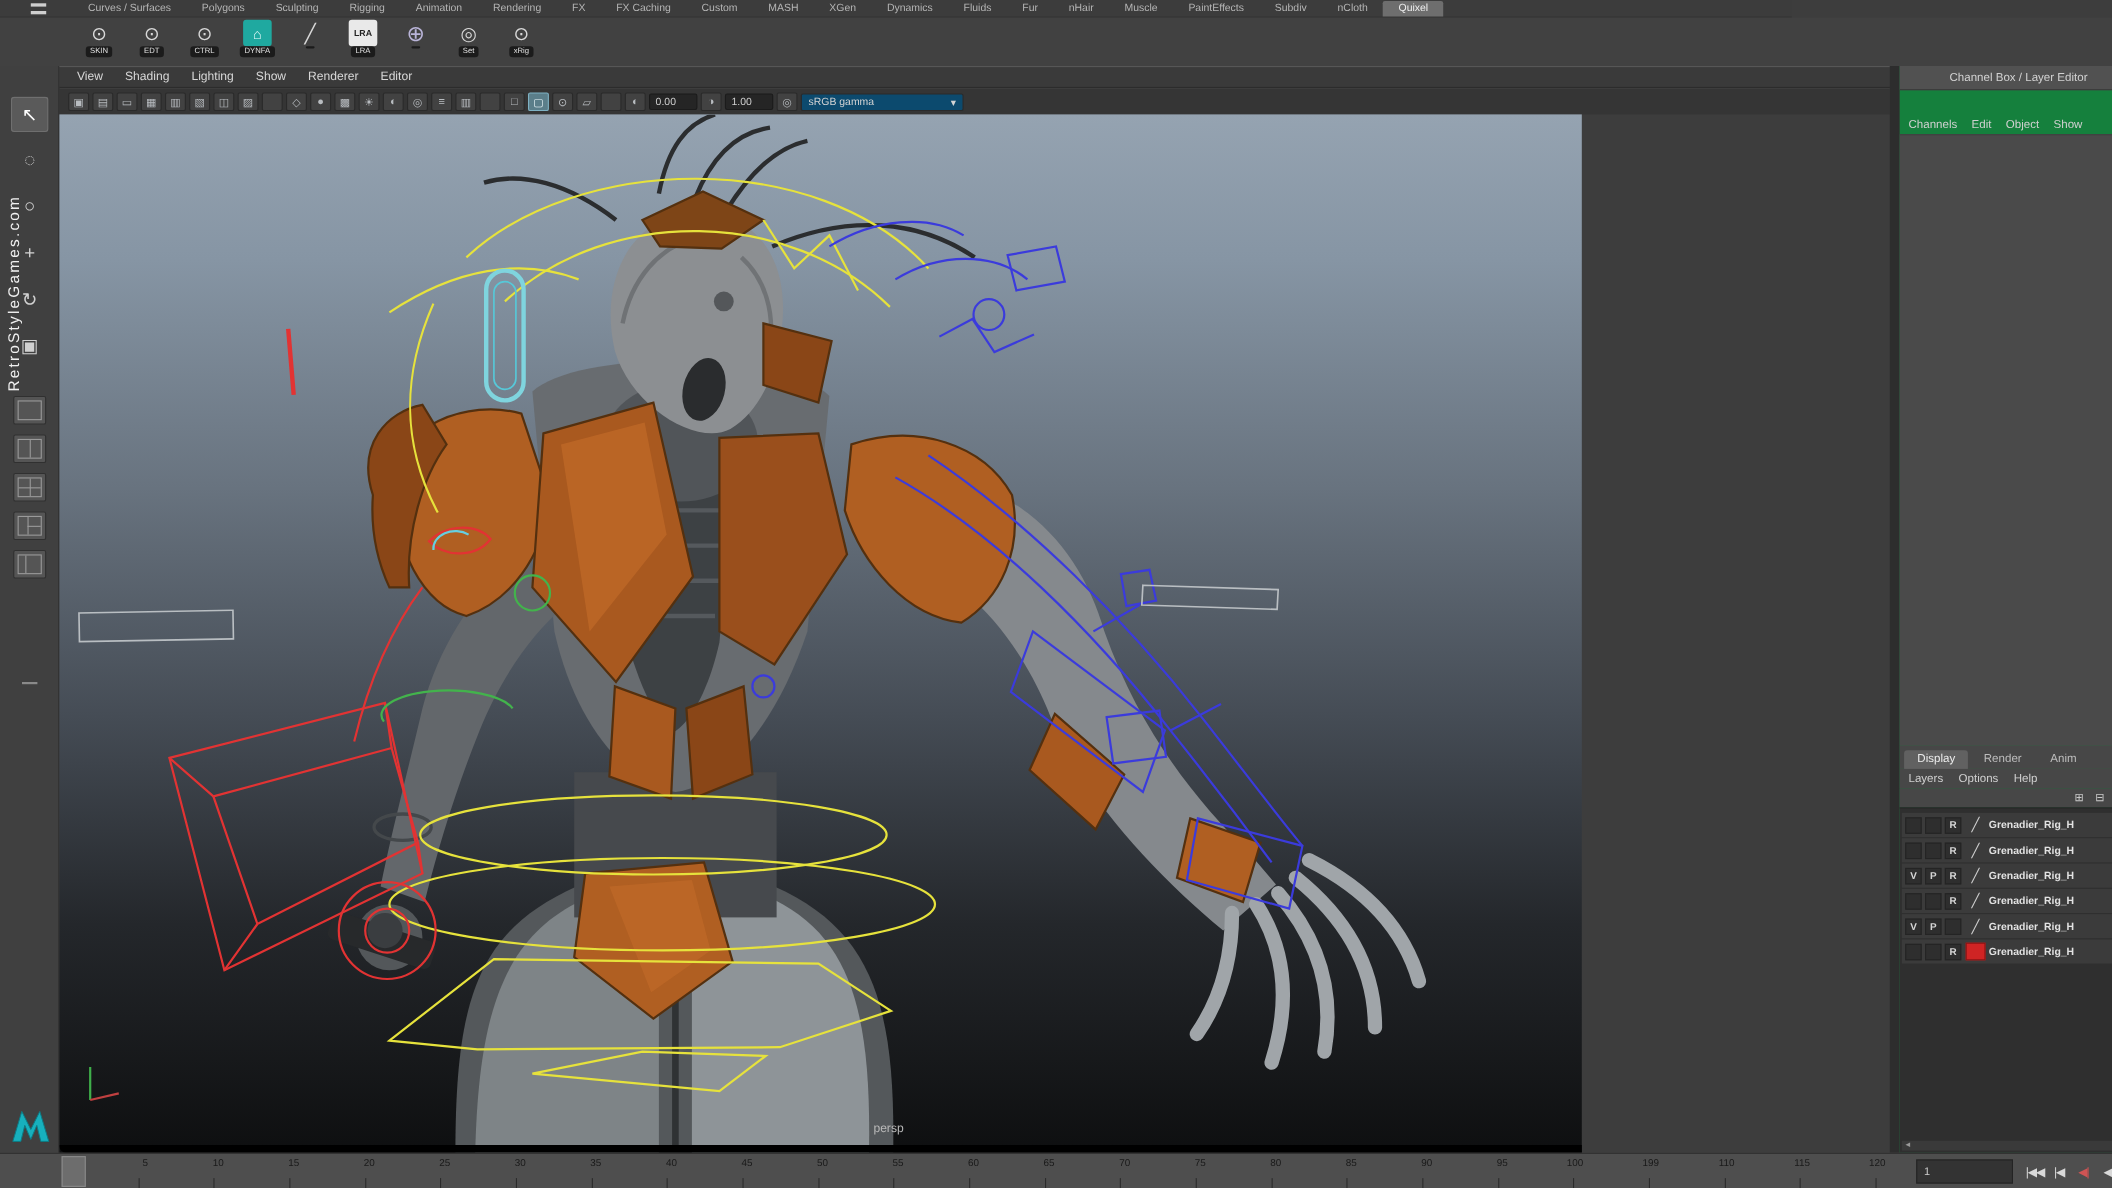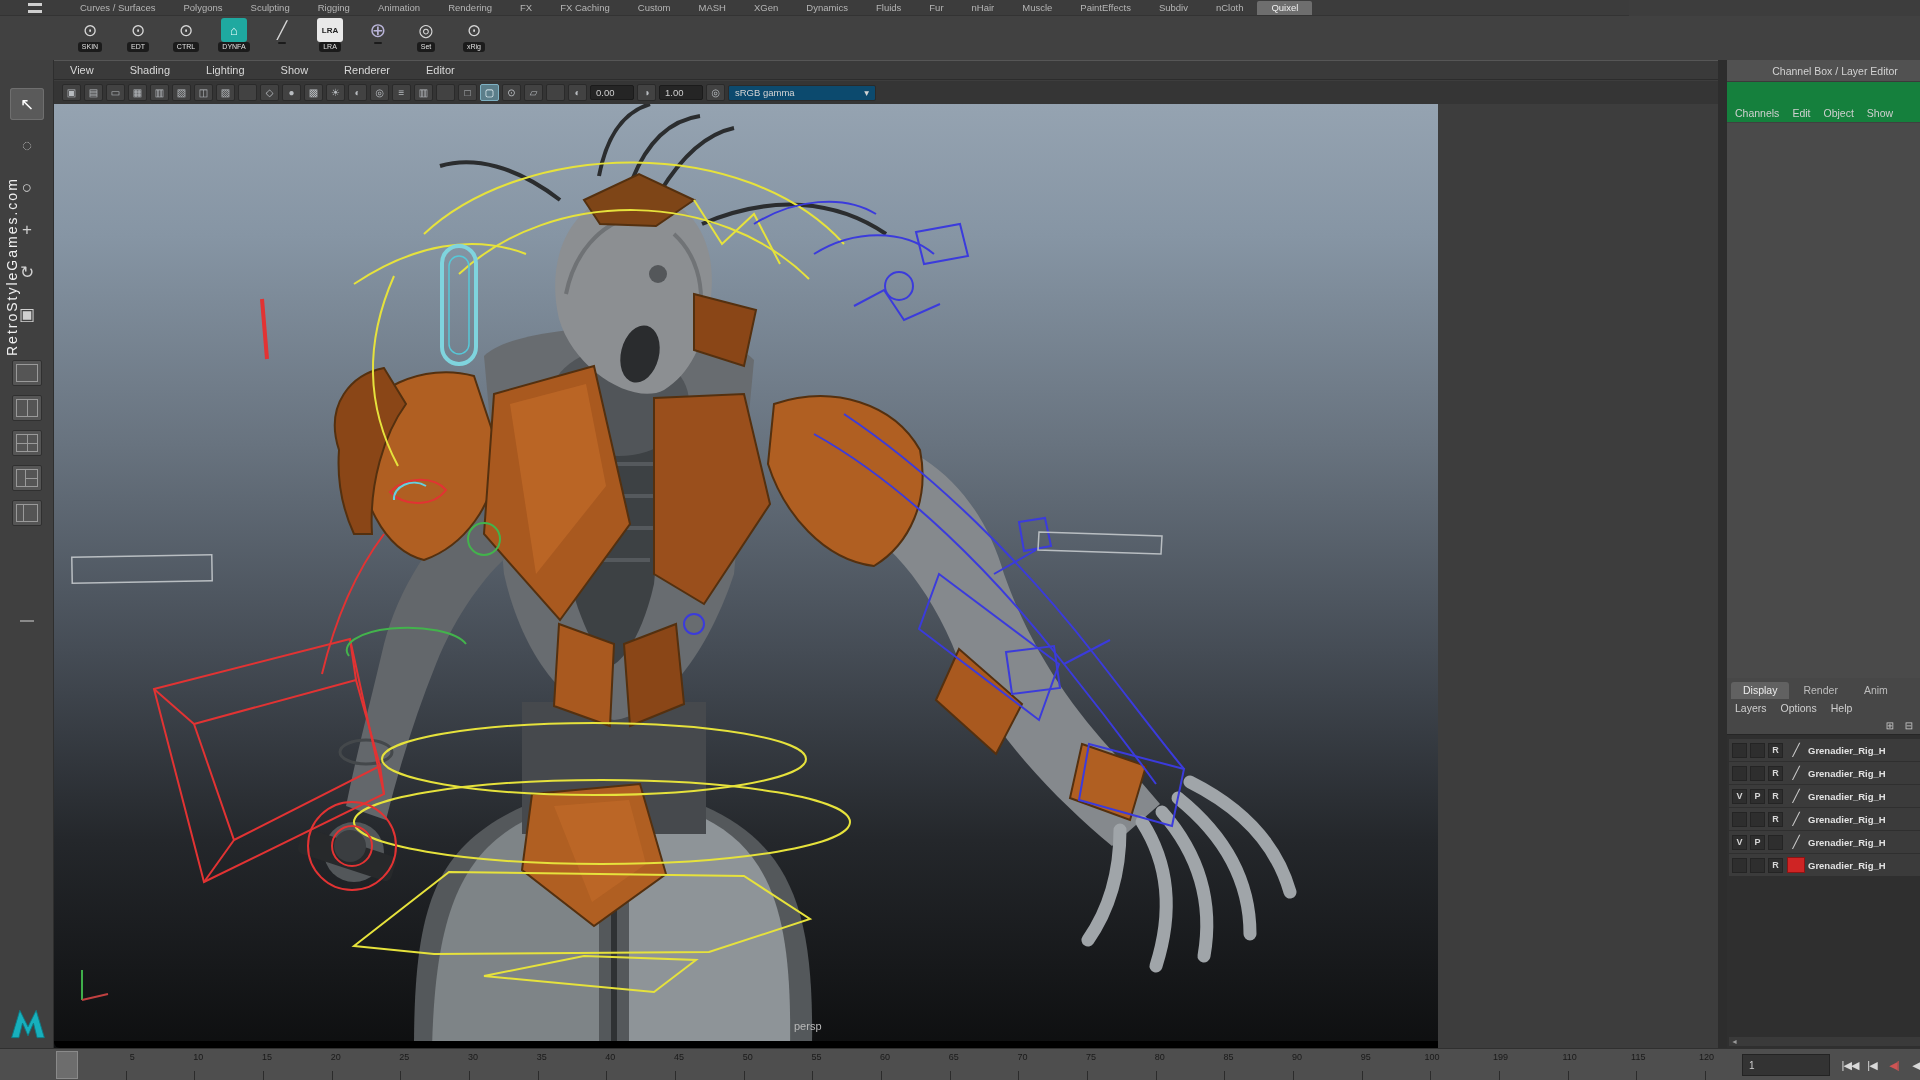--- a/index.html
+++ b/index.html
@@ -55,21 +55,21 @@
 
   .watermark { position:absolute; left:4px; top:26px; height:330px; z-index:30;
     writing-mode:vertical-rl; transform:rotate(180deg);
     color:rgba(255,255,255,0.92); font-size:14px; letter-spacing:2px; }
 
   .maya-logo { position:absolute; left:8px; top:1006px; width:40px; height:36px; z-index:25; }
 
   
   .panel-menus { position:absolute; left:54px; top:60px; width:1664px; height:20px;
     background:#3a3a3a; border-top:1px solid #565656; border-bottom:1px solid #2c2c2c;
-    display:flex; align-items:center; gap:36px; padding-left:16px; }
+    display:flex; align-items:center; gap:20px; padding-left:16px; }
   .panel-menu { font-size:11px; color:#d8d8d8; cursor:pointer; }
 
   
   .vp-toolbar { position:absolute; left:54px; top:81px; width:1664px; height:23px;
     background:#353535; display:flex; align-items:center; gap:3px; padding-left:8px; }
   .vp-icon { width:19px; height:17px; background:#424242; border:1px solid #2a2a2a; border-radius:2px;
     color:#b8bcc0; font-size:10px; display:flex; align-items:center; justify-content:center; cursor:pointer; }
   .vp-icon.active { background:#5b7e8a; border-color:#7fb2c4; color:#eaf6fa; }
   .vp-field { width:44px; height:15px; background:#252525; border:1px solid #1b1b1b; color:#cfcfcf;
     font-size:9.5px; display:flex; align-items:center; padding-left:5px; border-radius:2px; }

